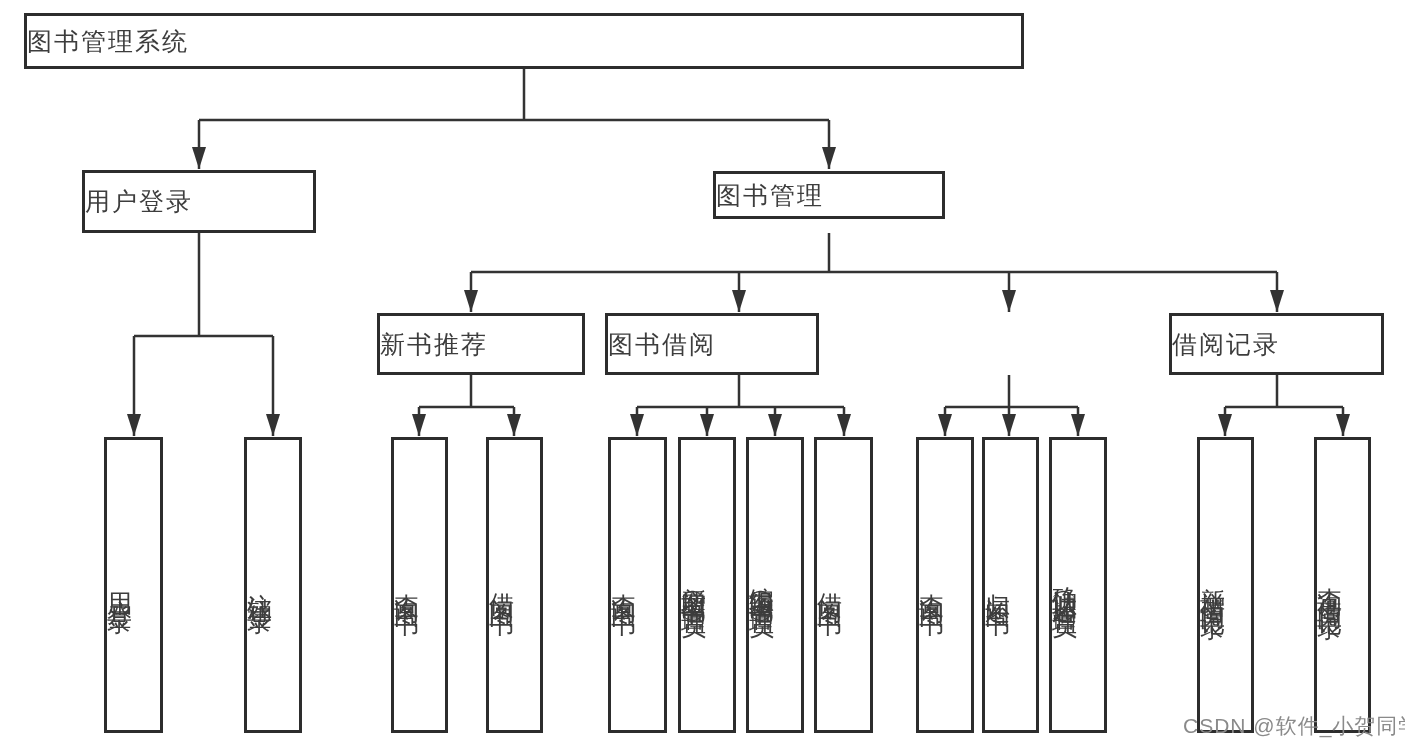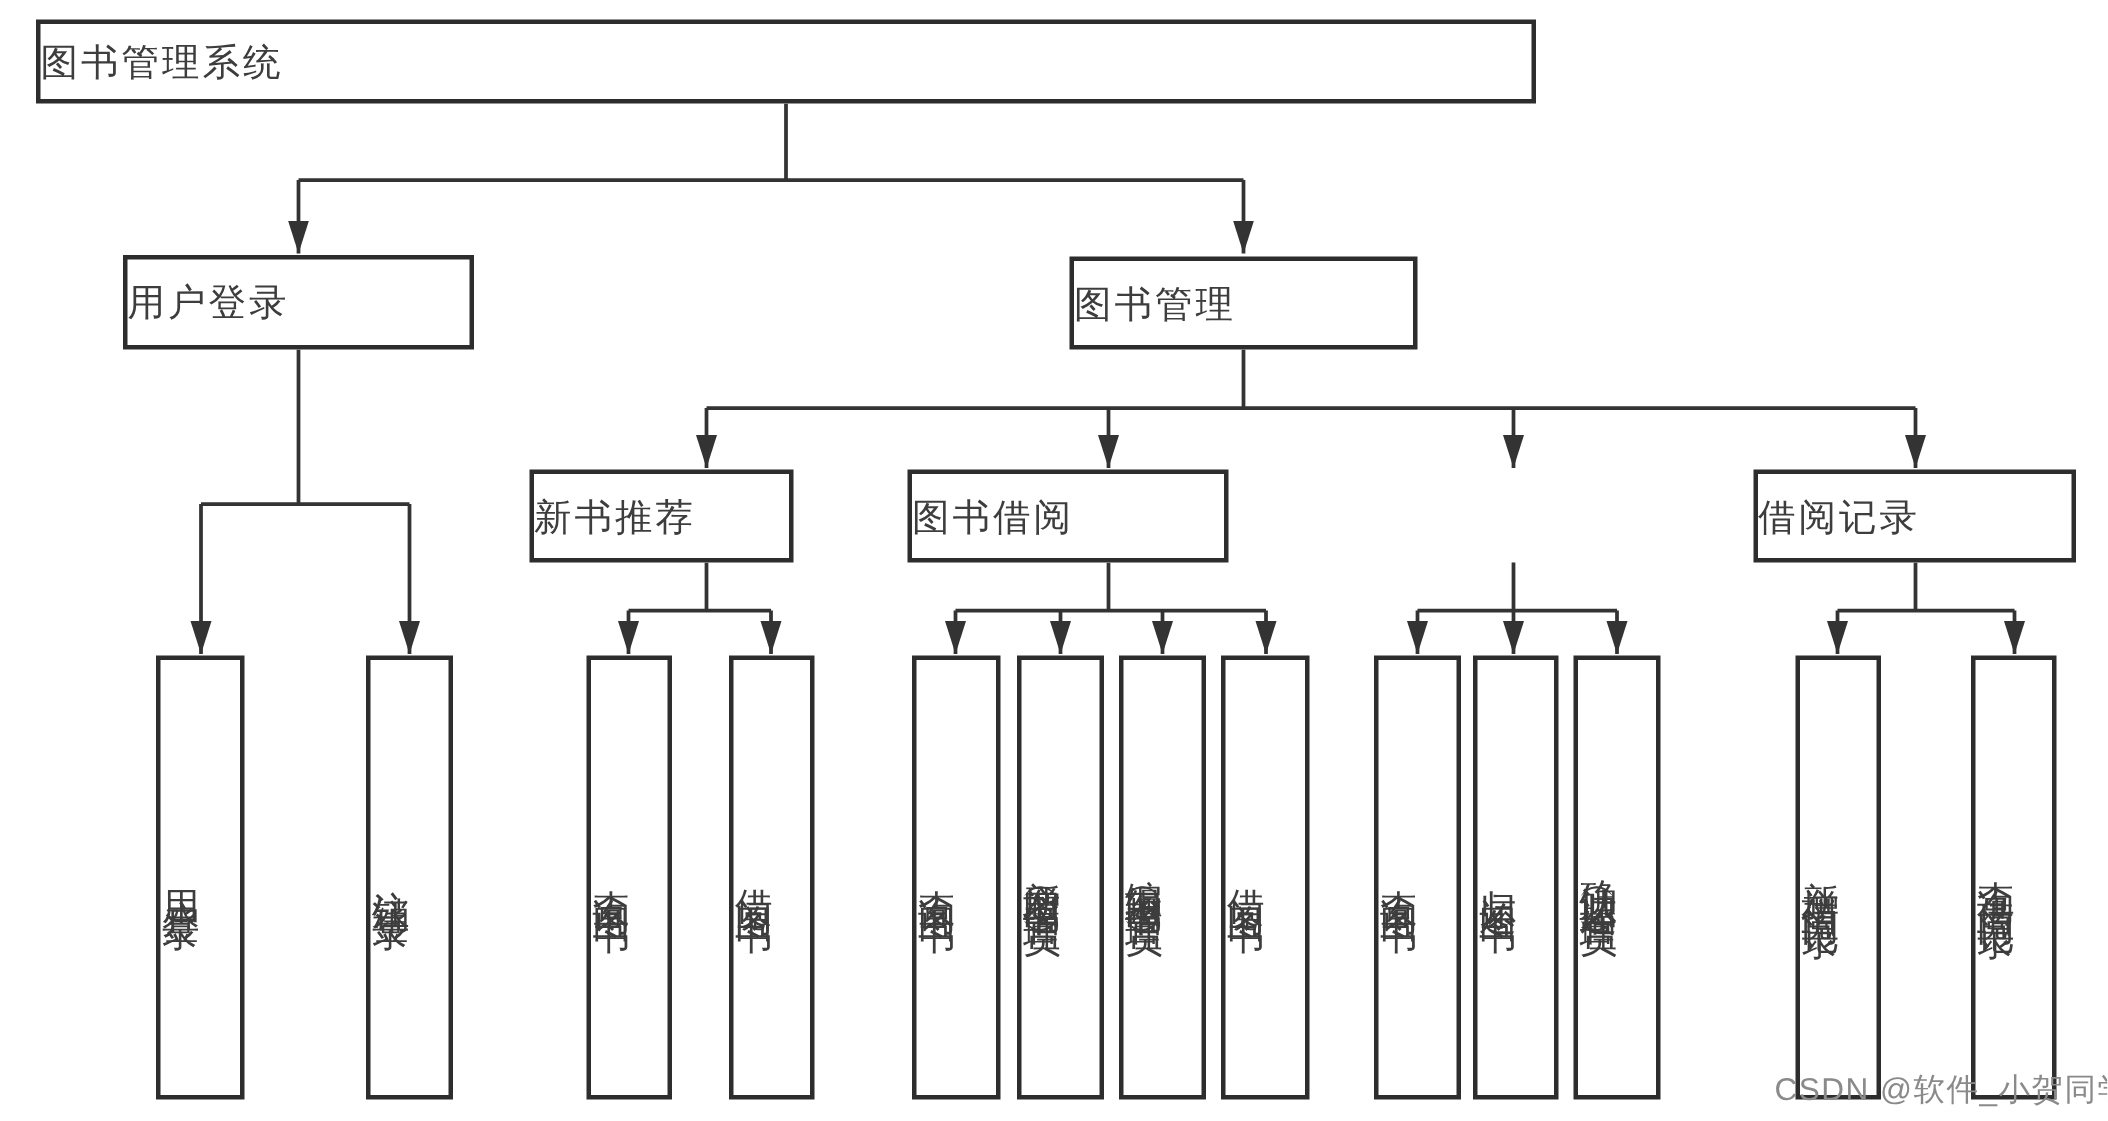--- a/index.html
+++ b/index.html
@@ -89,25 +89,25 @@
     <path d="M1343,407 V436" marker-end="url(#arrow)"></path>
   </svg>
 
   <div class="node hnode" style="left:24px;top:13px;width:1000px;height:56px">
     <span>图书管理系统</span>
   </div>
 
   <div class="node hnode" style="left:82px;top:170px;width:234px;height:63px">
     <span>用户登录</span>
   </div>
-  <div class="node hnode" style="left:713px;top:171px;width:232px;height:62px">
+  <div class="node hnode" style="left:713px;top:171px;width:232px;height:48px">
     <span>图书管理</span>
   </div>
 
-  <div class="node hnode" style="left:353px;top:313px;width:176px;height:62px">
+  <div class="node hnode" style="left:377px;top:313px;width:208px;height:62px">
     <span>新书推荐</span>
   </div>
   <div class="node hnode" style="left:605px;top:313px;width:214px;height:62px">
     <span>图书借阅</span>
   </div>
   <div class="node hnode" style="left:1169px;top:313px;width:215px;height:62px">
     <span>借阅记录</span>
   </div>
 
   <div class="node vnode" style="left:104px;top:437px;width:59px;height:296px">

